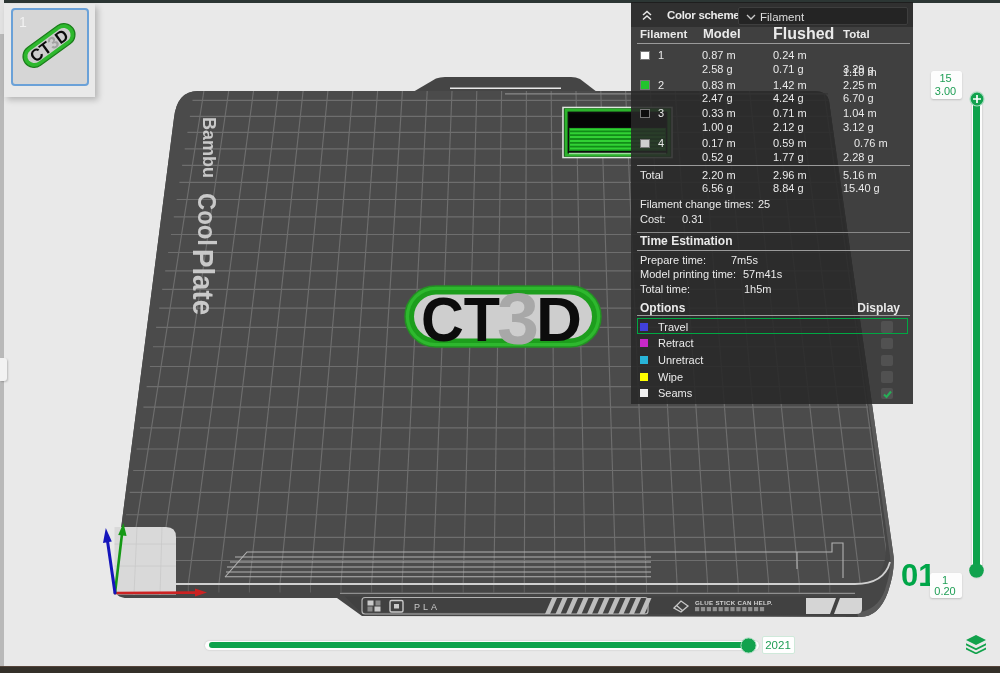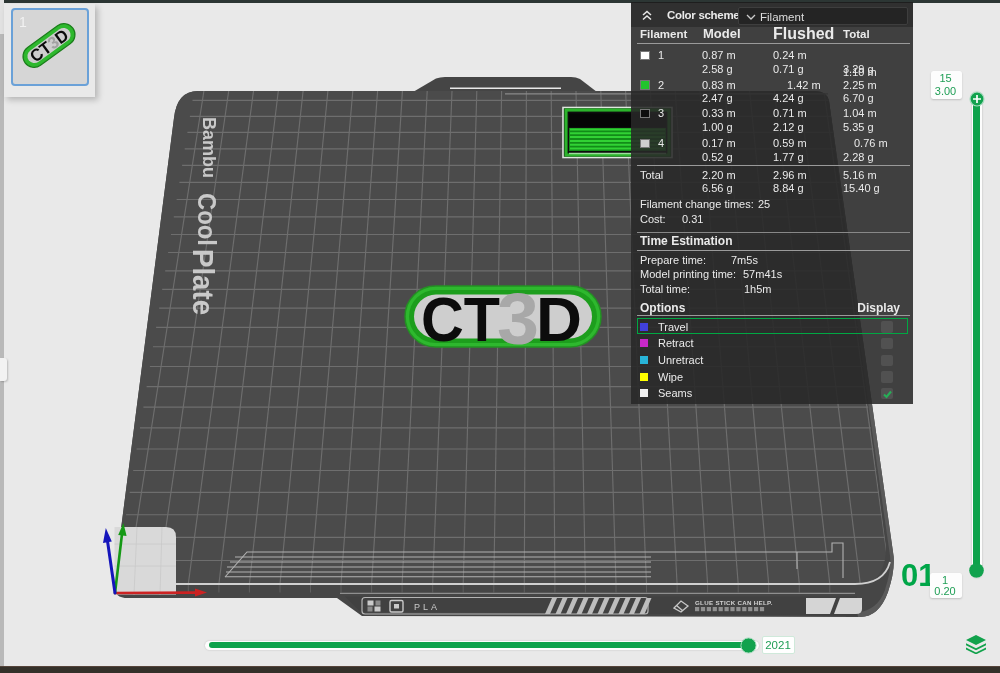--- a/index.html
+++ b/index.html
@@ -261,32 +261,32 @@
   <div class="t" style="left:71px;top:46px">0.87 m</div>
     <div class="t" style="left:71px;top:59.5px">2.58 g</div>
   <div class="t" style="left:142px;top:46px">0.24 m</div>
     <div class="t" style="left:142px;top:59.5px">0.71 g</div>
   <div class="t" style="left:212px;top:63px">1.10 m</div>
     <div class="t" style="left:212px;top:59.5px">3.29 g</div>
   <div class="abs" style="left:9px;top:78.0px;width:9.5px;height:9.5px;background:#22c52c;border:1px solid #777"></div>
   <div class="t" style="left:27px;top:75.5px">2</div>
   <div class="t" style="left:71px;top:75.5px">0.83 m</div>
     <div class="t" style="left:71px;top:89.0px">2.47 g</div>
-  <div class="t" style="left:156px;top:75.5px">1.42 m</div>
+  <div class="t" style="left:142px;top:75.5px">1.42 m</div>
     <div class="t" style="left:142px;top:89.0px">4.24 g</div>
   <div class="t" style="left:212px;top:75.5px">2.25 m</div>
     <div class="t" style="left:212px;top:89.0px">6.70 g</div>
   <div class="abs" style="left:9px;top:106.5px;width:9.5px;height:9.5px;background:#0d0d0d;border:1px solid #777"></div>
   <div class="t" style="left:27px;top:104px">3</div>
   <div class="t" style="left:71px;top:104px">0.33 m</div>
     <div class="t" style="left:71px;top:117.5px">1.00 g</div>
   <div class="t" style="left:142px;top:104px">0.71 m</div>
     <div class="t" style="left:142px;top:117.5px">2.12 g</div>
   <div class="t" style="left:212px;top:104px">1.04 m</div>
-    <div class="t" style="left:212px;top:117.5px">5.35 g</div>
+    <div class="t" style="left:212px;top:117.5px">3.12 g</div>
   <div class="abs" style="left:9px;top:136.5px;width:9.5px;height:9.5px;background:#cfcfcf;border:1px solid #777"></div>
   <div class="t" style="left:27px;top:134px">4</div>
   <div class="t" style="left:71px;top:134px">0.17 m</div>
     <div class="t" style="left:71px;top:147.5px">0.52 g</div>
   <div class="t" style="left:142px;top:134px">0.59 m</div>
     <div class="t" style="left:142px;top:147.5px">1.77 g</div>
   <div class="t" style="left:223px;top:134px">0.76 m</div>
     <div class="t" style="left:212px;top:147.5px">2.28 g</div>
   <div class="abs" style="left:6px;top:162.5px;width:273px;height:1px;background:#9a9a9a"></div>
   <div class="t" style="left:9px;top:165.5px">Total</div>

